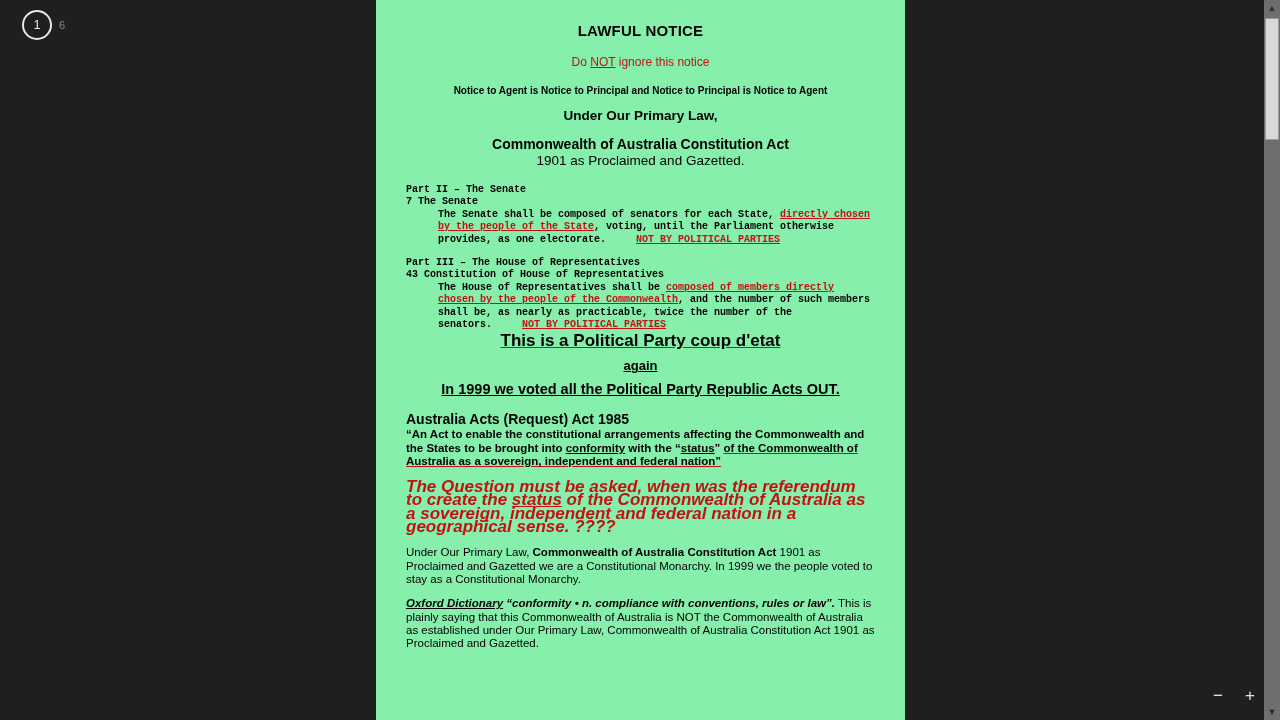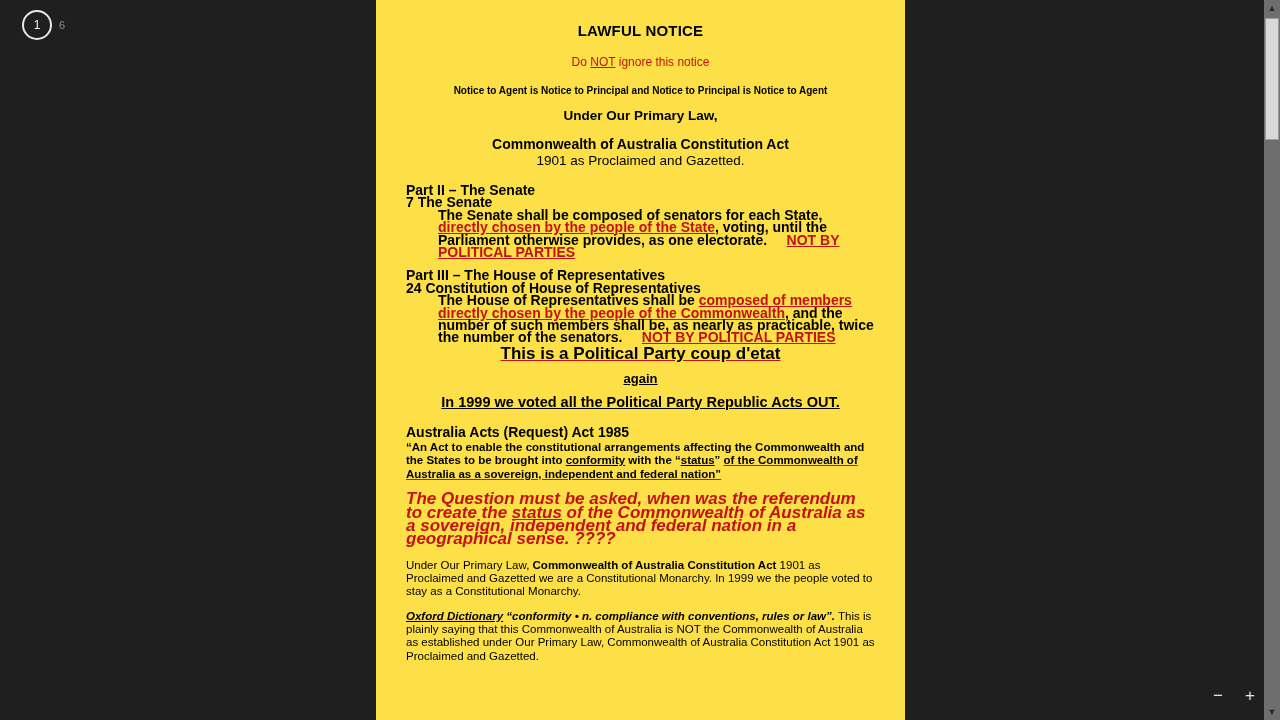--- a/index.html
+++ b/index.html
@@ -41,21 +41,21 @@
     color: #8a8a8a;
     font-size: 11px;
   }
 
   
   #page {
     position: absolute;
     left: 376px; top: 0;
     width: 529px;
     height: 720px;
-    background: #fde047;
+    background: #86efac;
     overflow: hidden;
   }
   #page-inner {
     padding: 22px 30px 0 30px;
     color: #000;
   }
 
   .ctr { text-align: center; }
 
   .t-title {
@@ -76,21 +76,21 @@
   }
   .t-act {
     font-size: 14px; font-weight: bold;
     margin: 0 0 1px 0;
   }
   .t-gaz {
     font-size: 13.5px; font-weight: normal;
     margin: 0 0 16px 0;
   }
 
-  .sec { font-size: 14px; line-height: 12.4px; }
+  .sec { font-size: 10px; line-height: 12.4px; font-family: Liberation Mono, monospace; }
   .sec .hd { font-weight: bold; }
   .sec .body { padding-left: 32px; font-weight: bold; }
   .gap { height: 11px; }
 
   u.red { color: #c41212; text-decoration: underline; }
 
   .t-people {
     font-size: 15px; font-weight: bold; line-height: 16.5px;
     margin: 12px 0 9px 0;
   }
@@ -192,21 +192,21 @@
       <div class="sec">
         <div class="hd">Part II – The Senate</div>
         <div class="hd">7 The Senate</div>
         <div class="body"><span>The Senate shall be composed of senators for each State, </span><u class="red">directly chosen by the people of the State</u><span>, voting, until the Parliament otherwise provides, as one electorate.&nbsp;&nbsp;&nbsp;&nbsp;&nbsp;</span><u class="red">NOT BY POLITICAL PARTIES</u></div>
       </div>
 
       <div class="gap"></div>
 
       <div class="sec">
         <div class="hd">Part III – The House of Representatives</div>
-        <div class="hd">24 Constitution of House of Representatives</div>
+        <div class="hd">43 Constitution of House of Representatives</div>
         <div class="body"><span>The House of Representatives shall be </span><u class="red">composed of members directly chosen by the people of the Commonwealth</u><span>, and the number of such members shall be, as nearly as practicable, twice the number of the senators.&nbsp;&nbsp;&nbsp;&nbsp;&nbsp;</span><u class="red">NOT BY POLITICAL PARTIES</u></div>
       </div>
 
 
 
       <div class="ctr t-coup"><u>This is a Political Party coup d'etat</u></div>
       <div class="ctr t-again"><u>again</u></div>
       <div class="ctr t-1999"><u>In 1999 we voted all the Political Party Republic Acts OUT.</u></div>
 
       <div class="t-aust-head">Australia Acts (Request) Act 1985</div>

